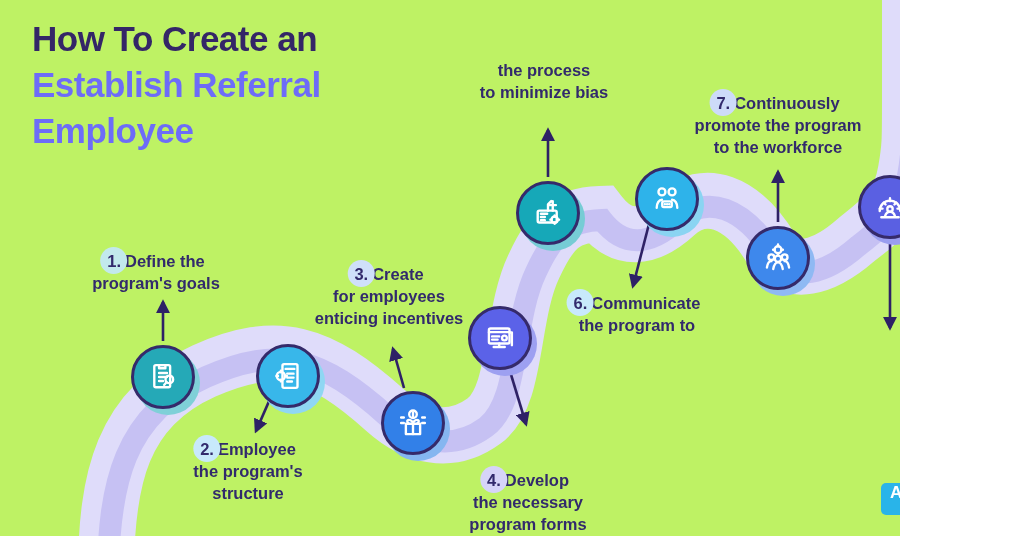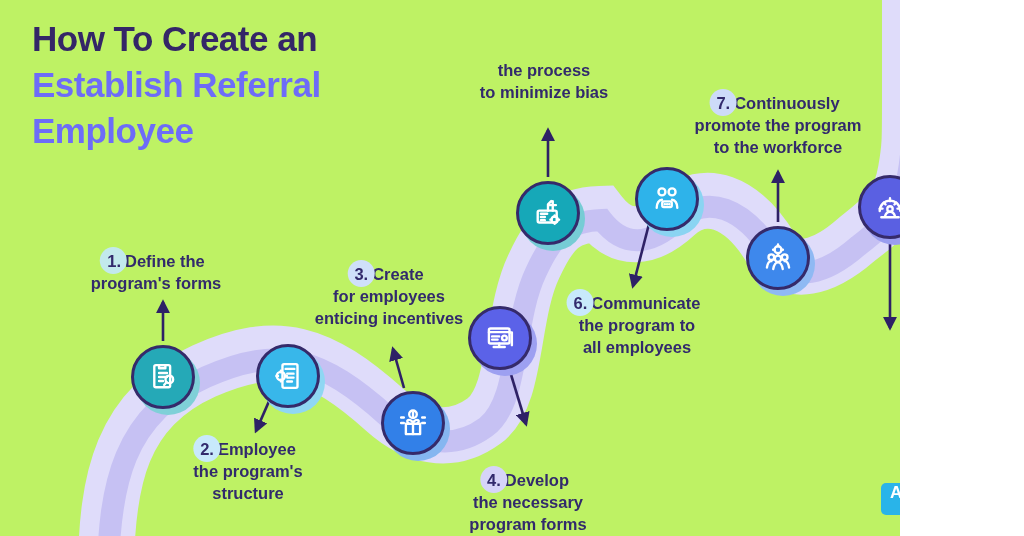--- a/index.html
+++ b/index.html
@@ -163,21 +163,21 @@
     <svg viewBox="0 0 24 24">
       <path d="M5.5 14.5a6.5 6.5 0 0 1 13 0"></path>
       <path d="M12 6.5v1.8 M8 9.2l1.2 1.2 M16 9.2l-1.2 1.2 M5.5 13h1.8 M16.7 13h1.8"></path>
       <circle cx="12" cy="13.2" r="1.7"></circle>
       <path d="M8.8 18c.5-2 1.7-3 3.2-3s2.7 1 3.2 3 M6.5 18.5h11"></path>
     </svg>
   </div>
 
   <div class="step-text" style="left:156px;top:250px;">
     <div class="line"><span class="num" style="--chip: #c2e9ec;">1.</span><span>Define the</span></div>
-    <div class="line">program's forms</div>
+    <div class="line">program's goals</div>
     <div class="line"></div>
   </div>
 
   <div class="step-text" style="left:248px;top:438px;">
     <div class="line"><span class="num" style="--chip: #c8e9fb;">2.</span><span>Employee</span></div>
     <div class="line">the program's</div>
     <div class="line">structure</div>
   </div>
 
   <div class="step-text" style="left:389px;top:263px;">
@@ -193,21 +193,20 @@
   </div>
 
   <div class="step-text" style="left:544px;top:59px;">
     <div class="line">the process</div>
     <div class="line">to minimize bias</div>
   </div>
 
   <div class="step-text" style="left:637px;top:292px;">
     <div class="line"><span class="num" style="--chip: #c8e9fb;">6.</span><span>Communicate</span></div>
     <div class="line">the program to</div>
-    <div class="line">all employees</div>
   </div>
 
   <div class="step-text" style="left:778px;top:92px;">
     <div class="line"><span class="num" style="--chip: #cddbf9;">7.</span><span>Continuously</span></div>
     <div class="line">promote the program</div>
     <div class="line">to the workforce</div>
   </div>
 
 
   <div class="logo">

